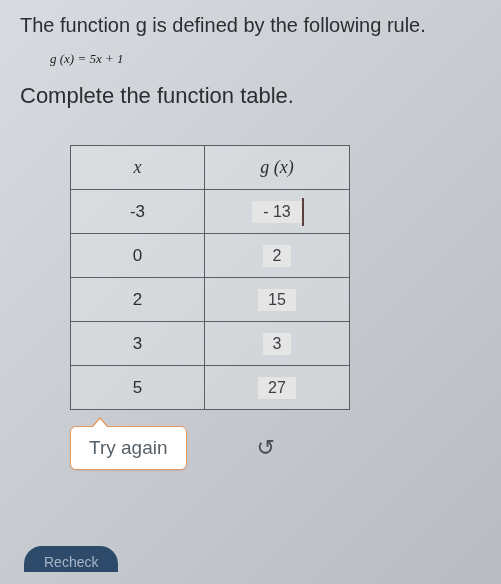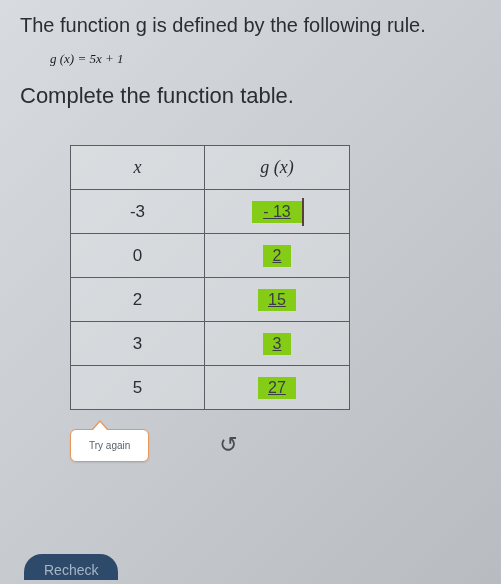--- a/index.html
+++ b/index.html
@@ -51,26 +51,25 @@
   }
   th {
     font-family: 'Times New Roman', serif;
     font-style: italic;
     font-size: 18px;
   }
   .col-x { width: 48%; }
   .col-gx { width: 52%; }
   .answer-box {
     display: inline-block;
-    background: #84cc16;
+    background: #e5e5e5;
     padding: 2px 10px;
     font-size: 16px;
     color: #3a3e44;
     position: relative;
-    text-decoration: underline;
   }
   .answer-row-1 .answer-box { min-width: 50px; }
   .cursor {
     position: absolute;
     right: -2px;
     top: -3px;
     bottom: -3px;
     width: 2px;
     background: #5a3e3e;
   }
@@ -80,21 +79,21 @@
     display: flex;
     align-items: center;
     gap: 60px;
   }
   .try-again {
     position: relative;
     background: #fff;
     border: 1px solid #e8975a;
     border-radius: 6px;
     padding: 10px 18px;
-    font-size: 10px;
+    font-size: 19px;
     color: #58626b;
     cursor: pointer;
     box-shadow: 0 1px 2px rgba(0,0,0,0.1);
   }
   .try-again::after {
     content: '';
     position: absolute;
     top: -8px;
     left: 22px;
     width: 0; height: 0;
@@ -114,21 +113,21 @@
   }
   .reset-btn {
     font-size: 22px;
     color: #4a4e54;
     cursor: pointer;
     padding: 6px 10px;
   }
   .recheck {
     position: absolute;
     left: 24px;
-    bottom: 4px;
+    bottom: 12px;
     background: #2d4a6b;
     color: #a8b5c4;
     padding: 8px 20px 2px 20px;
     border-radius: 18px 18px 0 0;
     font-size: 14px;
   }
 </style>
 </head>
 <body>
 

